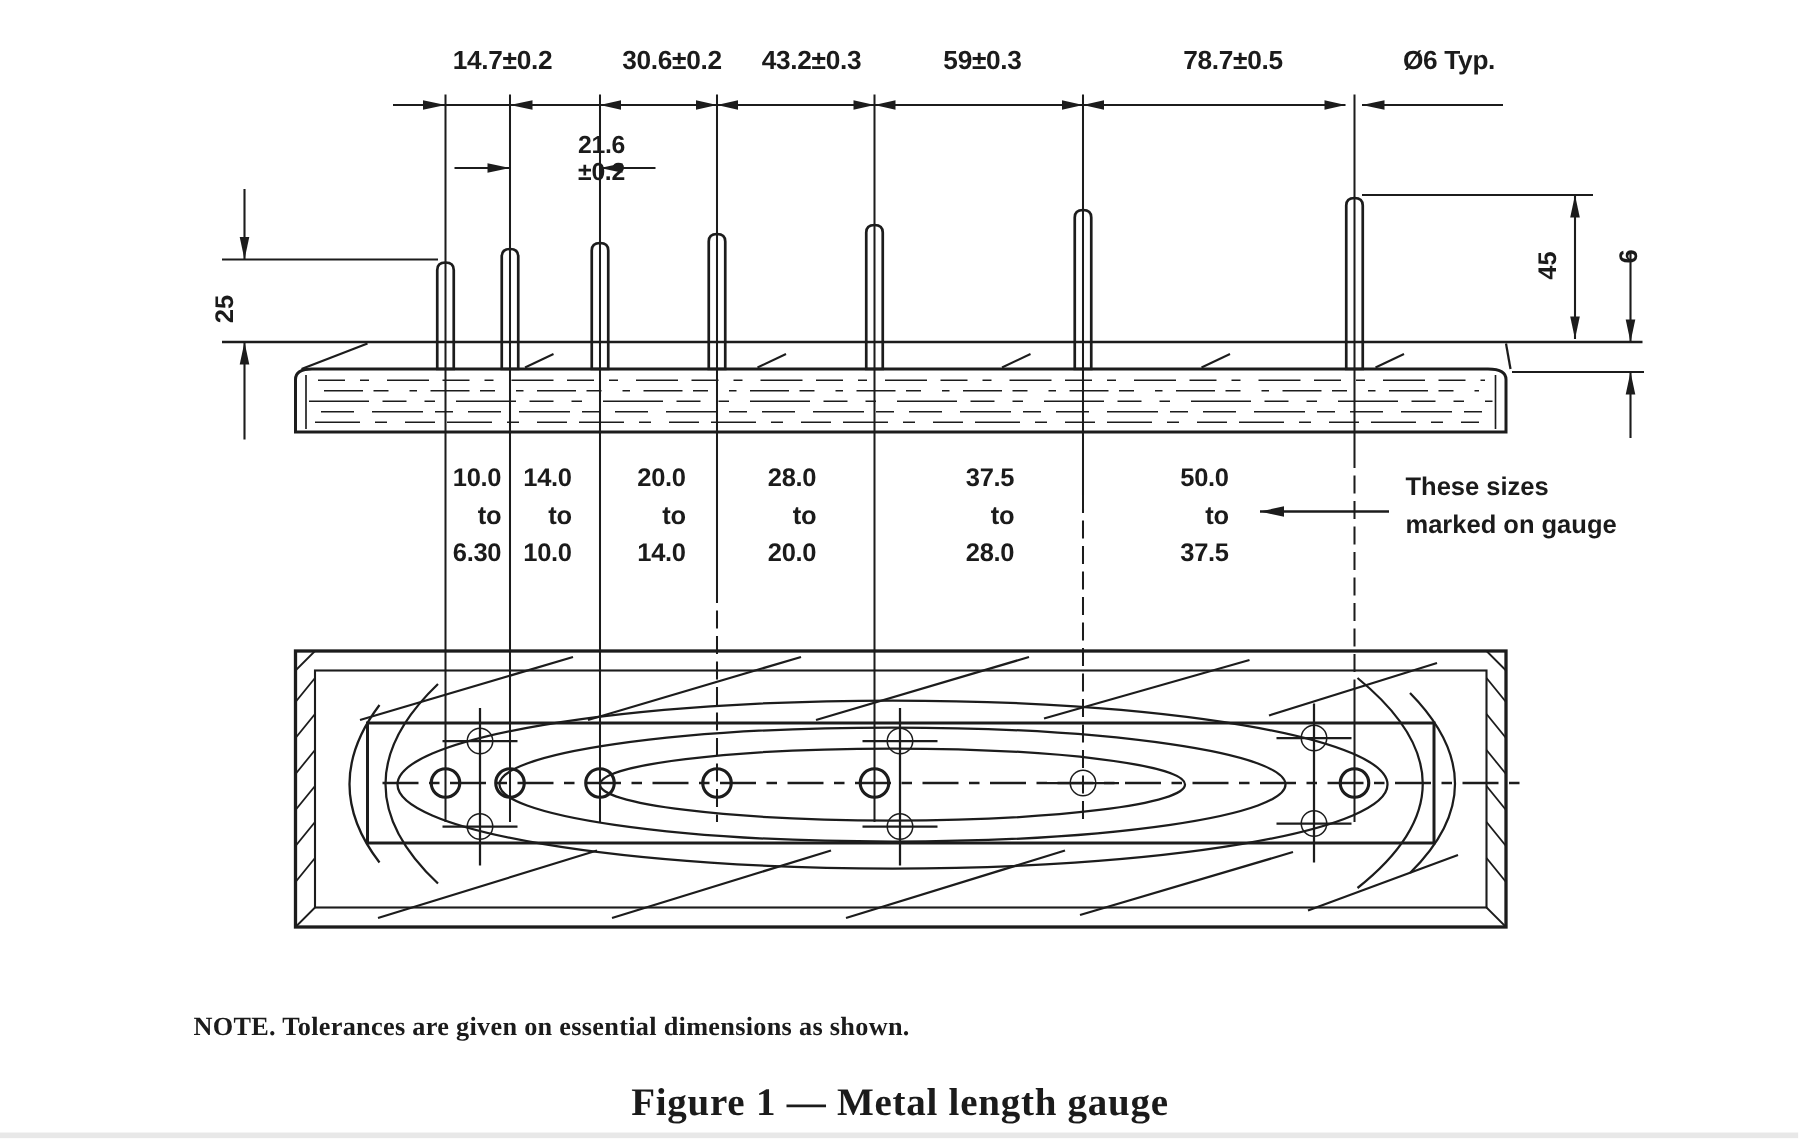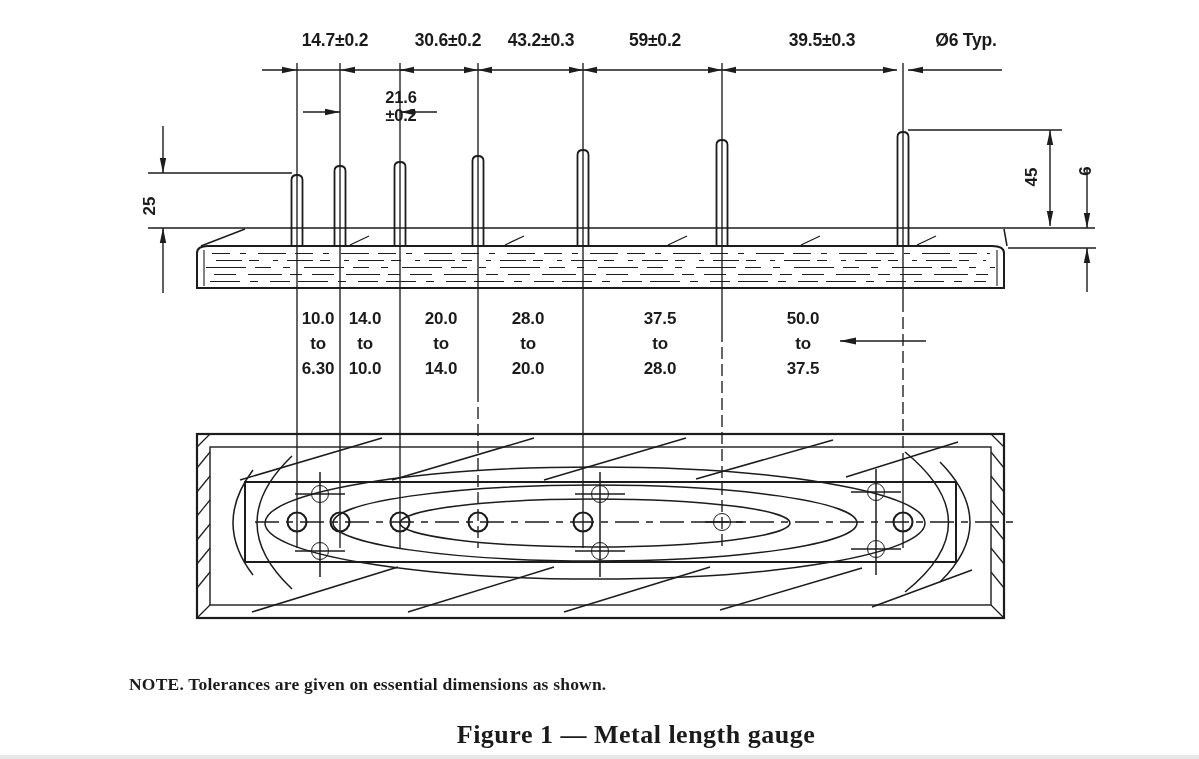--- a/index.html
+++ b/index.html
@@ -5,21 +5,21 @@
   html,body{margin:0;padding:0;background:#ffffff;}
   .page{position:relative;width:1199px;height:759px;background:#ffffff;overflow:hidden;
         font-family:"Liberation Sans",sans-serif;color:#1b1b1b;}
   svg{position:absolute;left:0;top:0;}
   svg line, svg path, svg rect, svg circle, svg ellipse{stroke:#1c1c1c;fill:none;}
   .txt{position:absolute;white-space:nowrap;color:#1b1b1b;}
   .dim{font:700 17.5px "Liberation Sans",sans-serif;letter-spacing:-0.2px;transform:translateX(-50%);}
   .dim2{font:700 16.5px "Liberation Sans",sans-serif;letter-spacing:-0.2px;transform:translateX(-50%);text-align:center;line-height:18px;margin-left:32px;}
   .rot{font:700 17px "Liberation Sans",sans-serif;transform:translate(-50%,-50%) rotate(-90deg);}
   .range-col{position:absolute;font:700 17px "Liberation Sans",sans-serif;letter-spacing:-0.2px;
-             line-height:25px;text-align:center;transform:translateX(-50%);}
+             line-height:25px;text-align:right;transform:translateX(-50%);}
   .range-col div{white-space:nowrap;}
   .anno{font:700 17px "Liberation Sans",sans-serif;line-height:25px;text-align:left;}
   .watermark{position:absolute;left:451px;top:362px;font:700 30px "Liberation Sans",sans-serif;
              color:#c9c9c9;letter-spacing:1px;z-index:0;}
   .units{font:700 19px "Liberation Sans",sans-serif;word-spacing:6px;letter-spacing:-0.2px;}
   .note{font:600 17.5px "Liberation Serif","DejaVu Serif",serif;letter-spacing:0.2px;}
   .caption{font:700 26px "Liberation Serif","DejaVu Serif",serif;transform:translateX(-50%);letter-spacing:0.5px;}
   .scan-edge{position:absolute;left:0;bottom:0;width:100%;height:4px;background:#dcdcdc;opacity:.65;}
   .layer{position:absolute;left:0;top:0;z-index:1;}
 </style>
@@ -211,22 +211,22 @@
       <polygon points="1087,248 1083.8,263 1090.2,263" fill="#1c1c1c" stroke="none"></polygon>
 
       <line x1="840" y1="341" x2="926" y2="341" stroke-width="1.6"></line>
       <polygon points="840,341 856,337.5 856,344.5" fill="#1c1c1c" stroke="none"></polygon>
     </g>
   </svg>
 
   <div class="txt dim" style="left:335px;top:30px;">14.7±0.2</div>
   <div class="txt dim" style="left:448px;top:30px;">30.6±0.2</div>
   <div class="txt dim" style="left:541px;top:30px;">43.2±0.3</div>
-  <div class="txt dim" style="left:655px;top:30px;">59±0.2</div>
-  <div class="txt dim" style="left:822px;top:30px;">39.5±0.3</div>
+  <div class="txt dim" style="left:655px;top:30px;">59±0.3</div>
+  <div class="txt dim" style="left:822px;top:30px;">78.7±0.5</div>
   <div class="txt dim" style="left:966px;top:30px;">Ø6 Typ.</div>
 
   <div class="txt dim2" style="left:369px;top:88px;">
     <div>21.6</div>
     <div>±0.2</div>
   </div>
 
   <div class="txt rot" style="left:150px;top:206px;">25</div>
   <div class="txt rot" style="left:1032px;top:177px;">45</div>
   <div class="txt rot" style="left:1086px;top:171px;">6</div>
@@ -255,18 +255,22 @@
     <div>37.5</div>
     <div>to</div>
     <div>28.0</div>
   </div>
   <div class="range-col" style="left:803px;top:306px;">
     <div>50.0</div>
     <div>to</div>
     <div>37.5</div>
   </div>
 
+  <div class="txt anno" style="left:937px;top:312px;">
+    <div>These sizes</div>
+    <div>marked on gauge</div>
+  </div>
 
   <div class="txt note" style="left:129px;top:674px;">NOTE. Tolerances are given on essential dimensions as shown.</div>
-  <div class="txt caption" style="left:600px;top:720px;margin-left:36px;">Figure 1 — Metal length gauge</div>
+  <div class="txt caption" style="left:600px;top:720px;">Figure 1 — Metal length gauge</div>
 
   <div class="scan-edge"></div>
 </div>
 
 </body></html>

